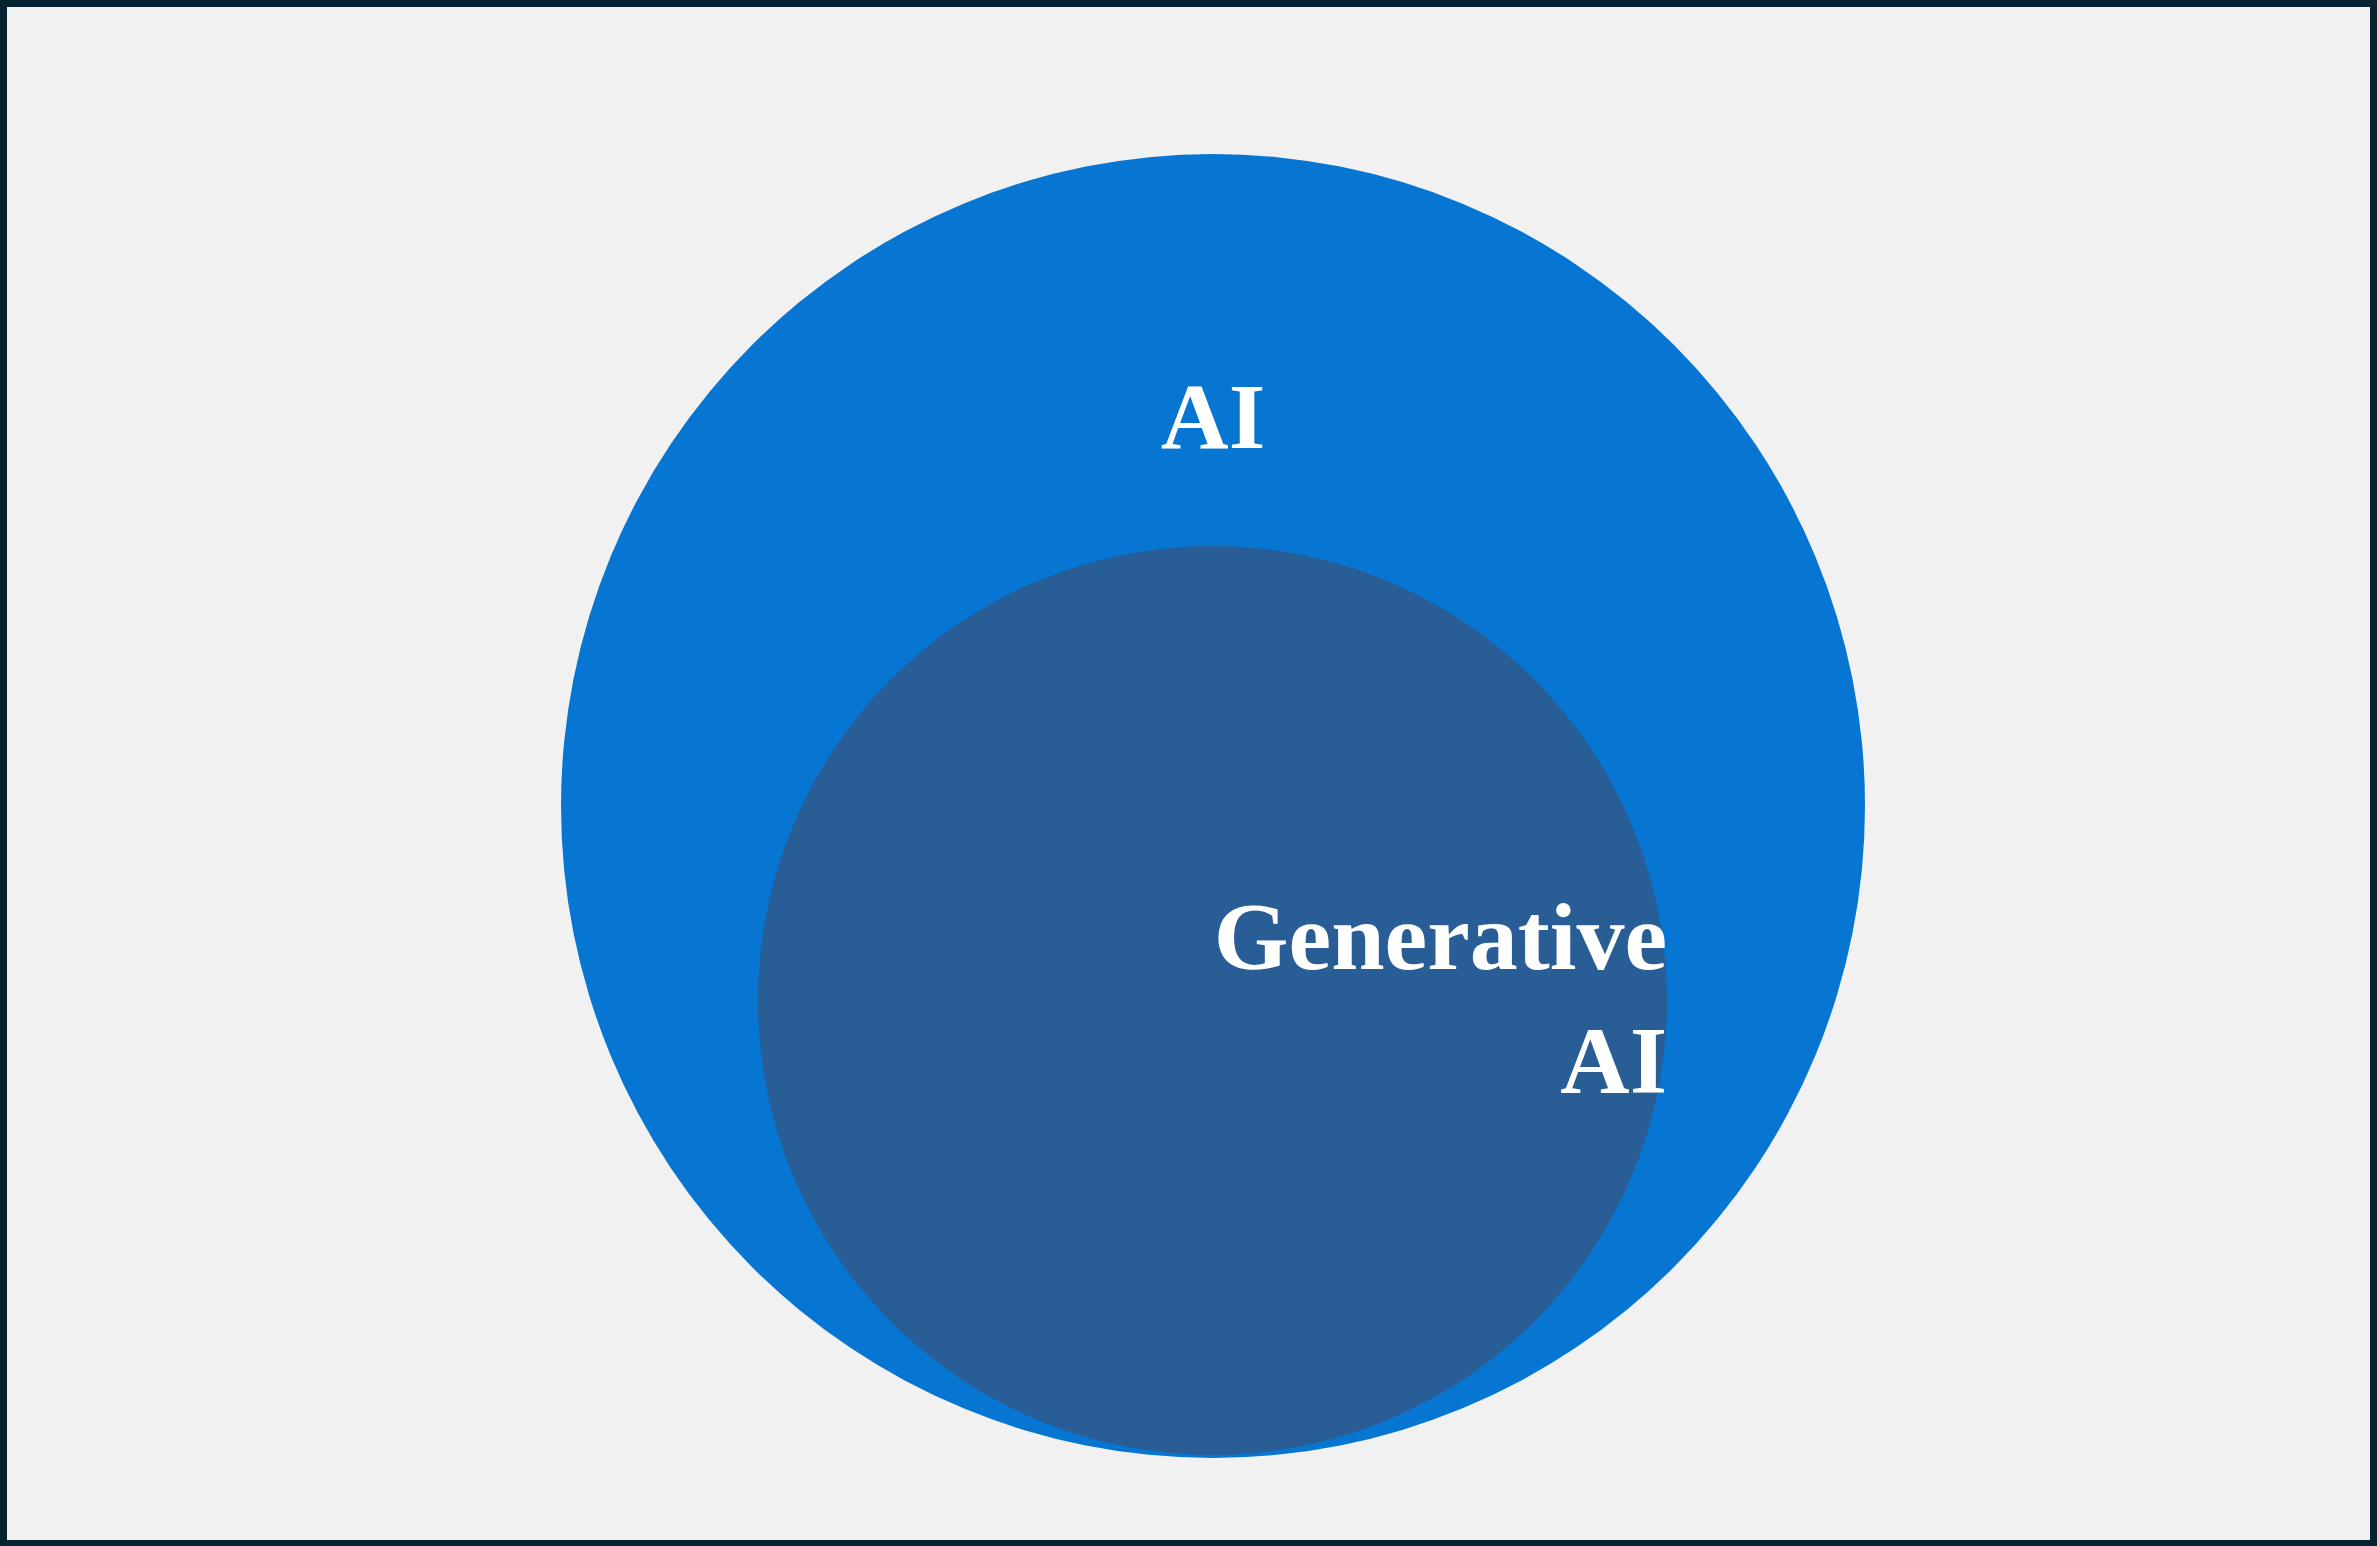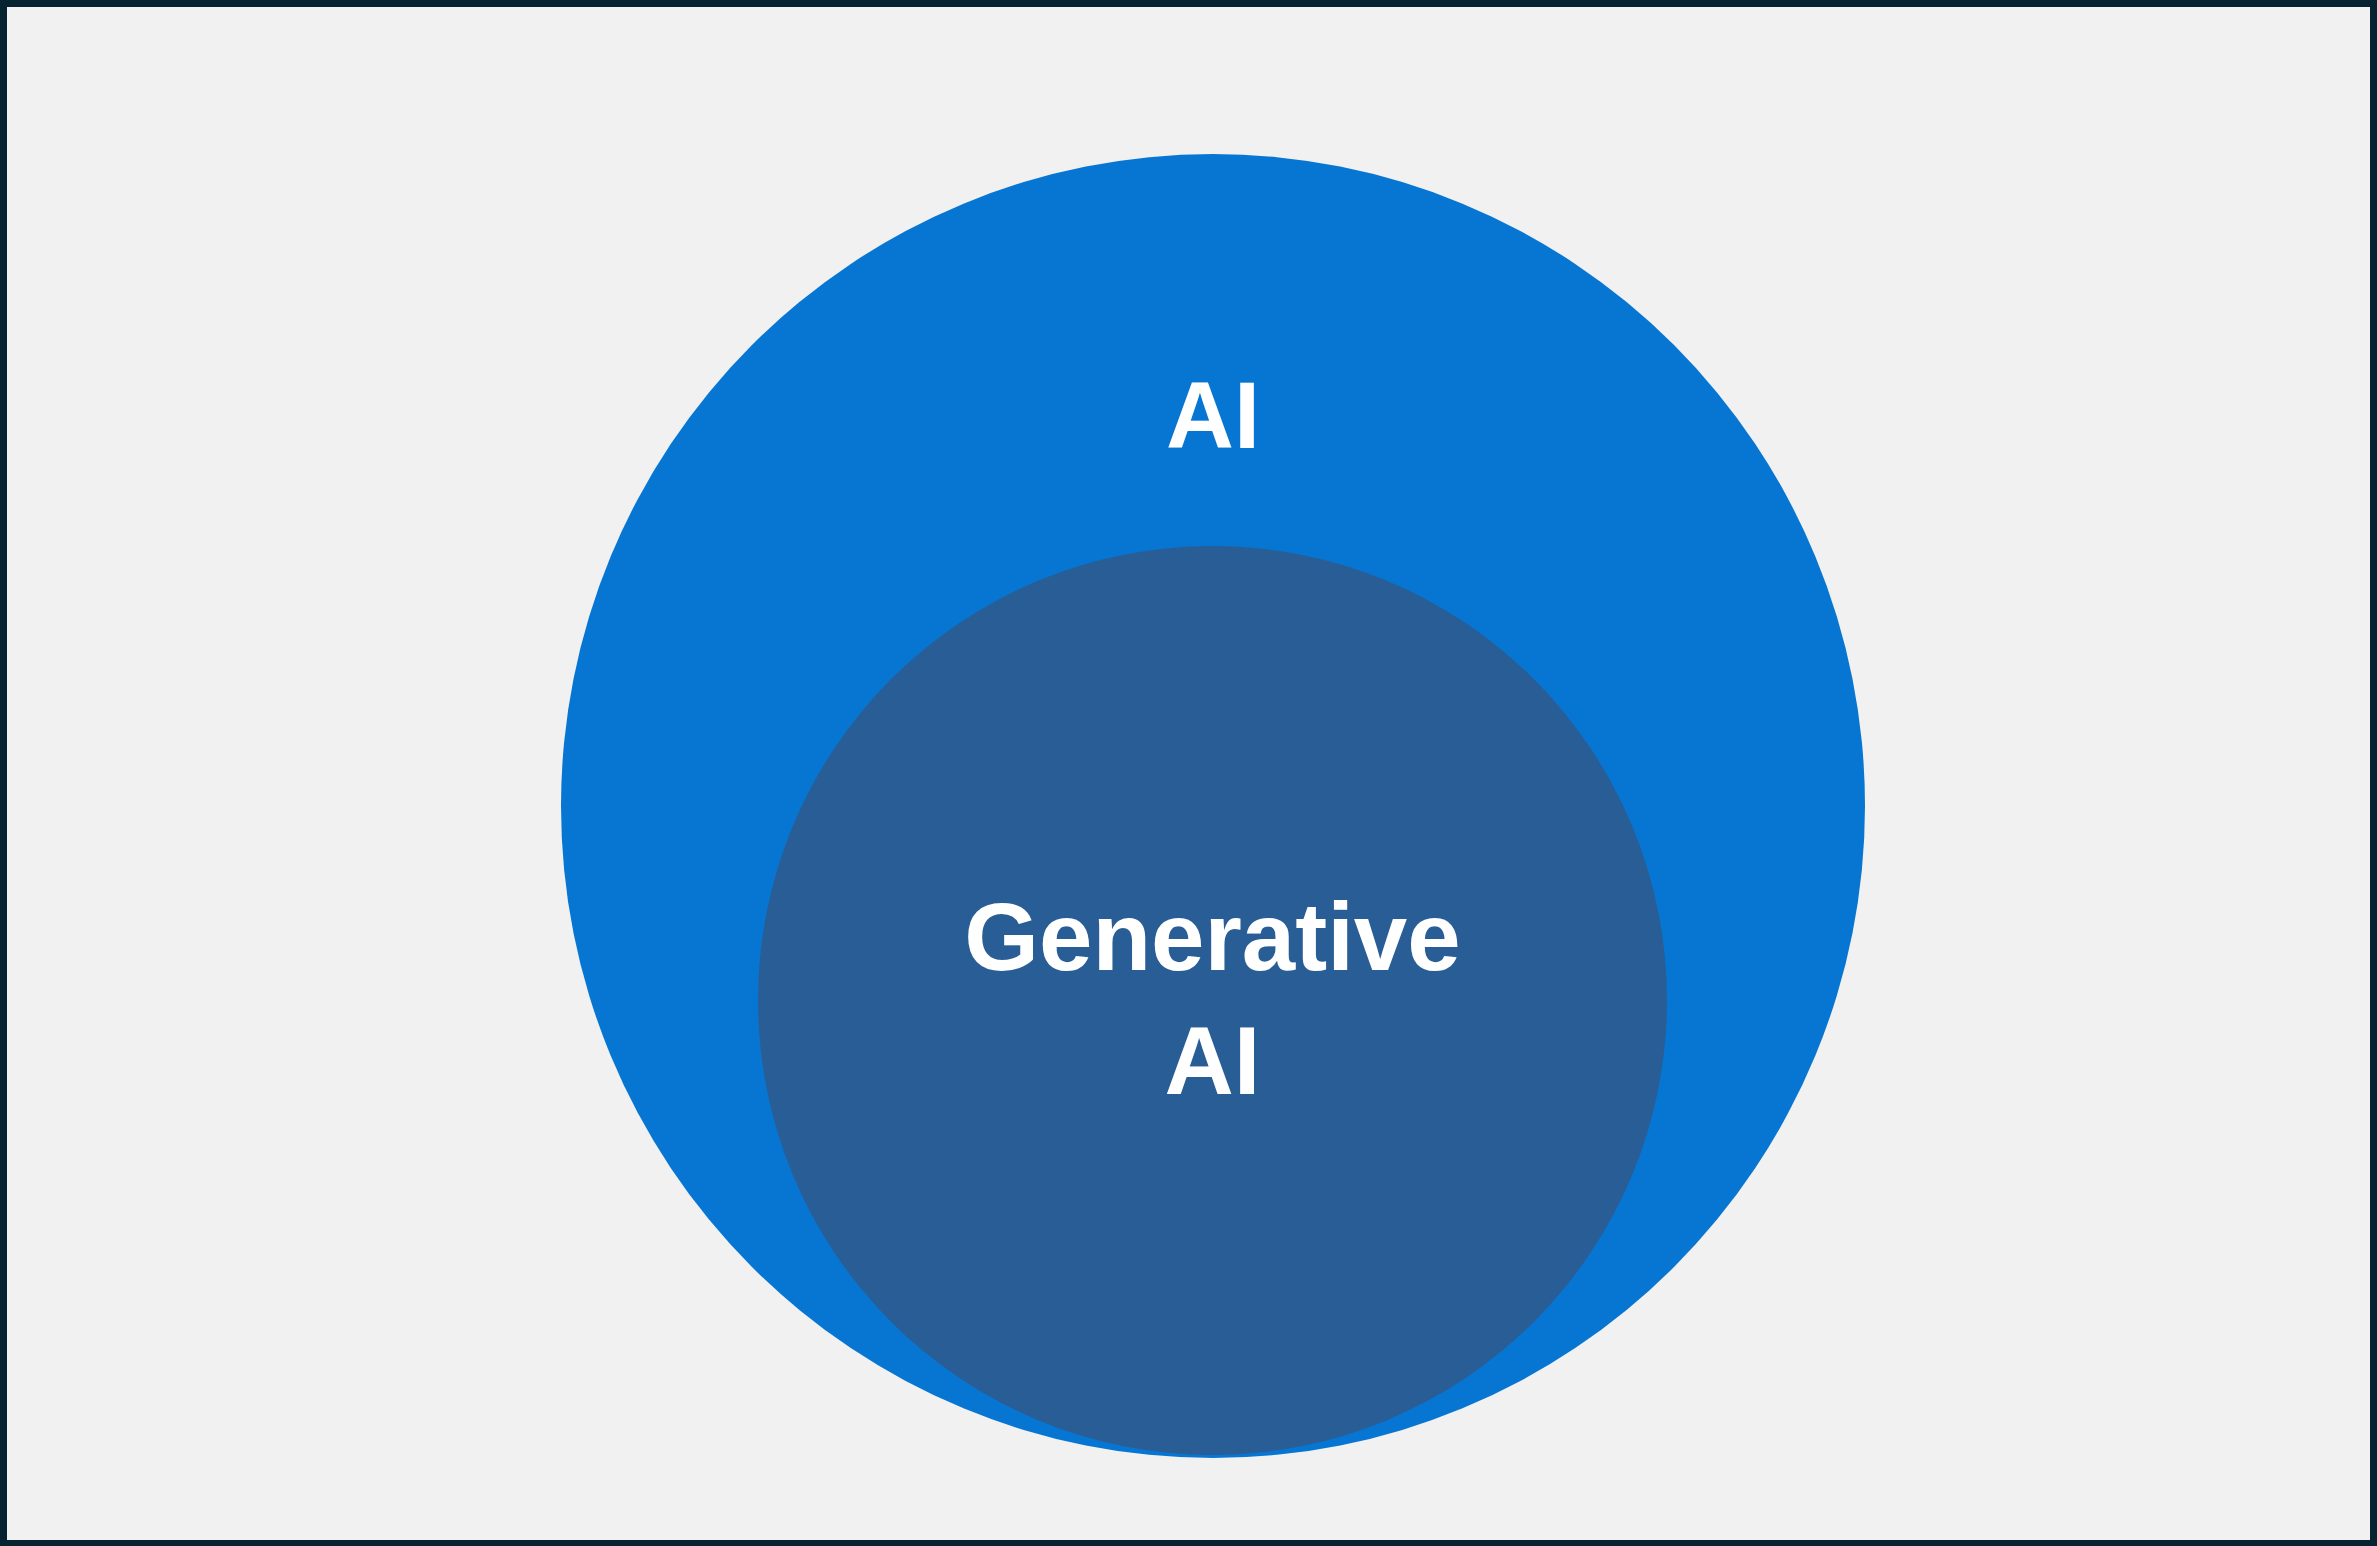--- a/index.html
+++ b/index.html
@@ -35,34 +35,36 @@
     height: 909px;
     background: #295d95;
   }
   .circle-label {
     position: absolute;
     color: #ffffff;
     font-weight: bold;
     text-align: center;
     white-space: pre-line;
     user-select: none;
+    font-family: Liberation Serif, serif;
   }
   .outer-label {
     left: 554px;
     top: 360px;
     width: 1304px;
     font-size: 94px;
     line-height: 1.05;
   }
   .inner-label {
     left: 751px;
     top: 868px;
     width: 909px;
     font-size: 96px;
     line-height: 124px;
+    text-align: right;
   }
 </style>
 </head>
 <body>
 
 <div class="frame">
 
   <div class="circle outer-circle"></div>
 
   <div class="circle inner-circle"></div>

